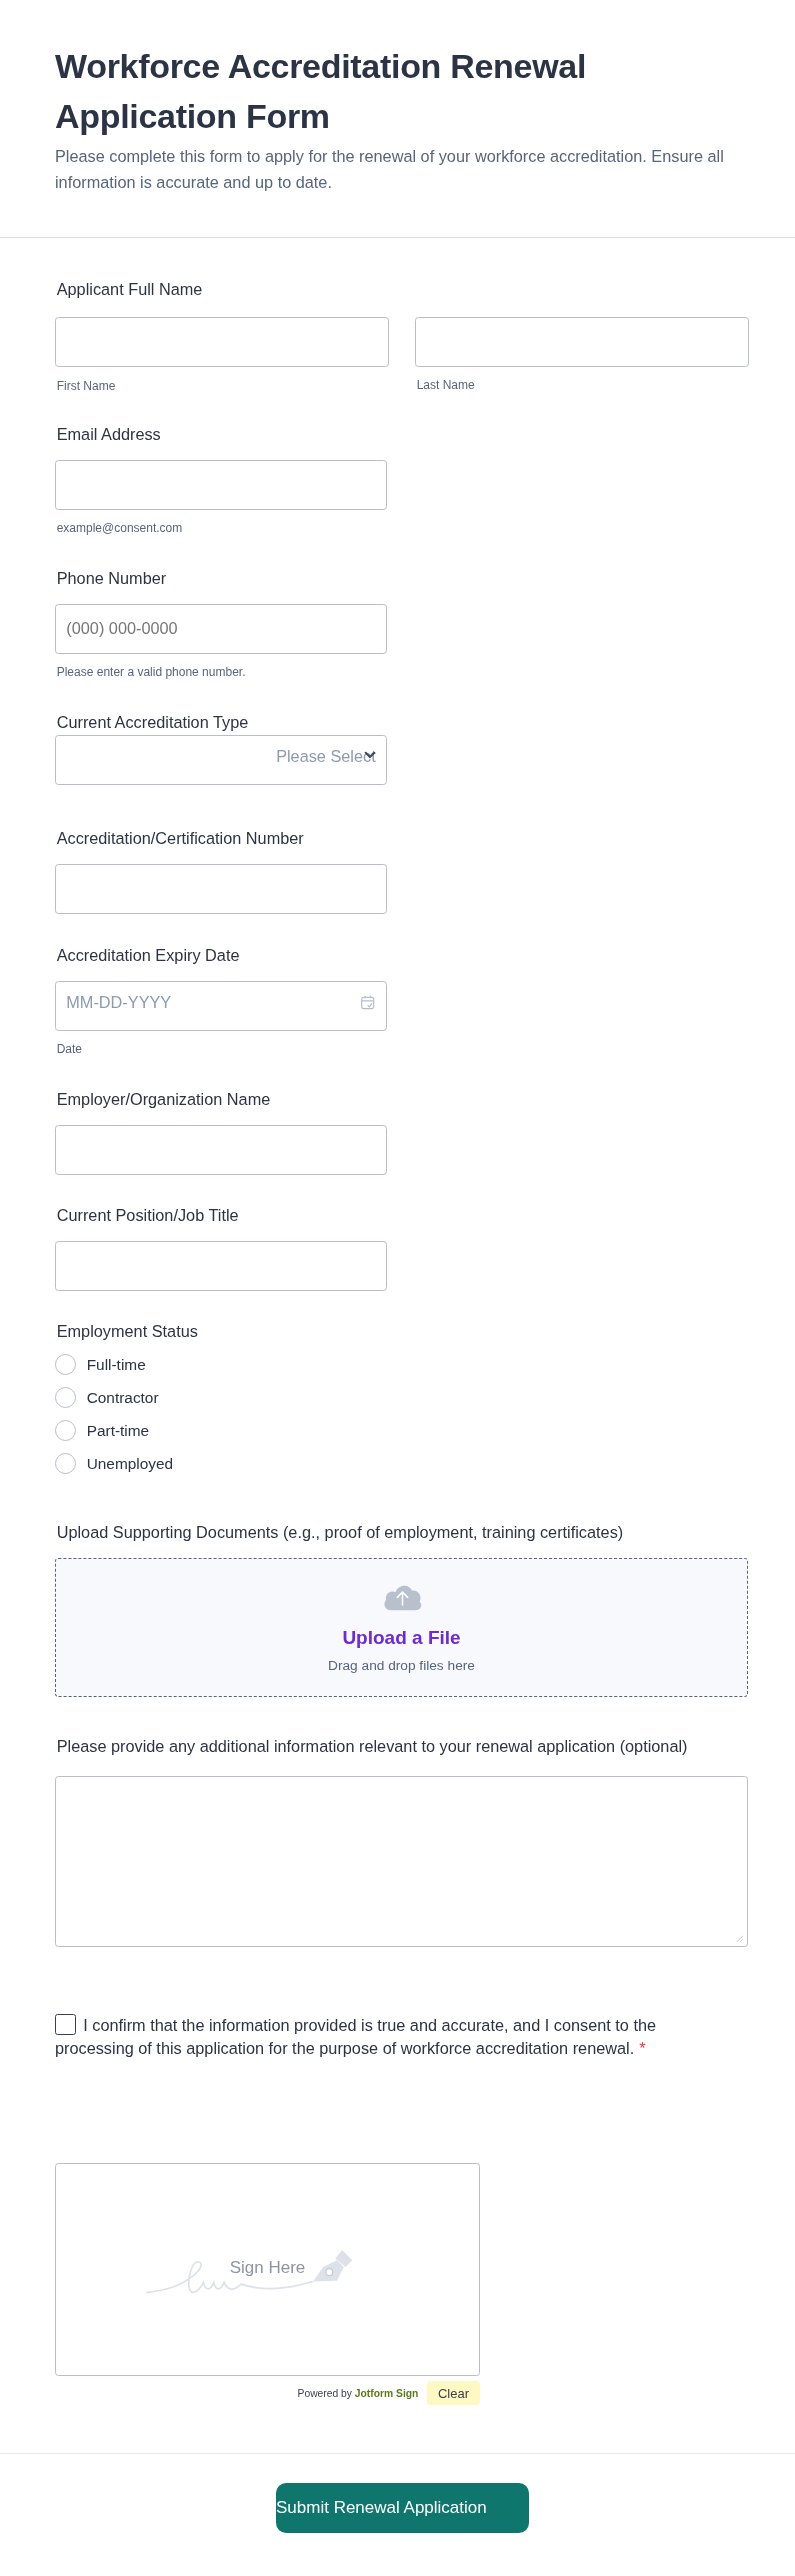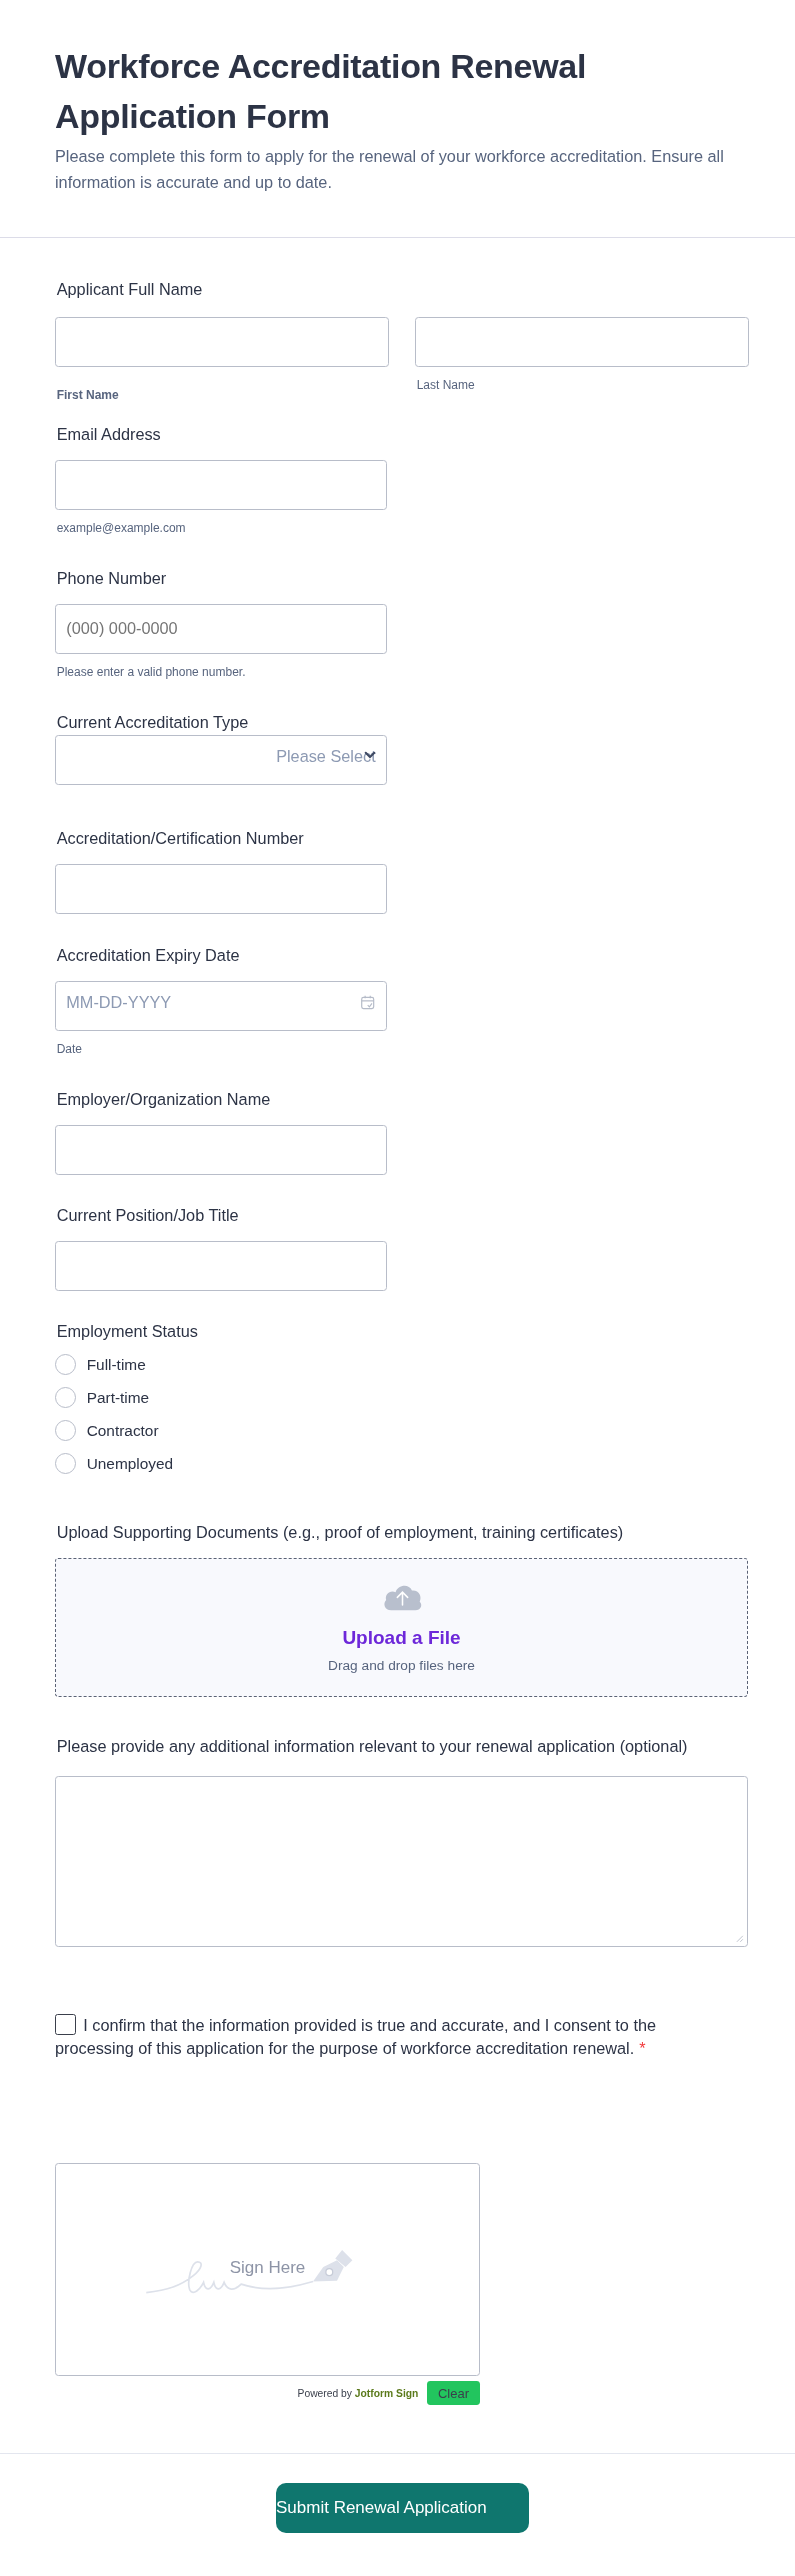--- a/index.html
+++ b/index.html
@@ -30,52 +30,52 @@
 
   .checkbox { display: inline-block; width: 21.4px; height: 21.4px; border: 1.7px solid #3a3f4b; border-radius: 2.6px; vertical-align: -4.3px; background: #fff; margin-right: 6.8px; }
   .consent { font-size: 16.3px; line-height: 23px; color: #2c3345; width: 633px; }
   .req { color: #f23a3c; margin-left: 5.1px; }
 
   .sig-box { width: 425px; height: 213px; border: 0.9px solid #b8bdc9; border-radius: 3.4px; background: #fff; position: relative; }
   .sig-text { position: absolute; top: 94px; left: 0; right: 0; text-align: center; font-size: 17px; color: #8d94a6; }
   .sig-foot { display: flex; justify-content: flex-end; align-items: center; width: 425px; margin-top: 5.1px; }
   .powered { font-size: 10.3px; color: #3a3f4b; margin-right: 8.6px; }
   .powered b { color: #5b7a1b; }
-  .clear-btn { background: #22c55e; color: #3a3f4b; font-size: 13px; border-radius: 3.4px; padding: 4.3px 11px; border: none; }
+  .clear-btn { background: #fef9c3; color: #3a3f4b; font-size: 13px; border-radius: 3.4px; padding: 4.3px 11px; border: none; }
 
   .footer-divider { position: absolute; left: 0; top: 2453px; width: 796px; height: 0.9px; background: #e3e6ef; }
   .submit { position: absolute; left: 276px; top: 2483px; width: 253px; height: 50px; background: #0f766e; color: #fff; font-size: 17px; border-radius: 10px; border: none; text-align: left; line-height: 50px; }
 </style>
 </head>
 <body>
 
 <div class="header">
   <h1 class="form-title">Workforce Accreditation Renewal Application Form</h1>
   <p class="form-desc">Please complete this form to apply for the renewal of your workforce accreditation. Ensure all information is accurate and up to date.</p>
 </div>
 <div class="header-divider"></div>
 
 <div class="field" style="top:279px; width:693px;">
   <div class="label">Applicant Full Name</div>
   <div style="display:flex; gap:26px; margin-top:17px;">
     <div style="width:334px;">
       <input class="input" style="width: 334px;" value="">
-      <div class="sublabel" style="margin-top:21px;font-weight:bold;">First Name</div>
+      <div class="sublabel" style="margin-top:12px;">First Name</div>
     </div>
     <div style="width:334px;">
       <input class="input" style="width: 334px;" value="">
       <div class="sublabel" style="margin-top:11px;">Last Name</div>
     </div>
   </div>
 </div>
 
 <div class="field" style="top:424px; width:332px;">
   <div class="label">Email Address</div>
   <input class="input" style="width: 332px; margin-top: 15.4px;" value="">
-  <div class="sublabel" style="margin-top:11px;">example@example.com</div>
+  <div class="sublabel" style="margin-top:11px;">example@consent.com</div>
 </div>
 
 <div class="field" style="top:568px; width:332px;">
   <div class="label">Phone Number</div>
   <input class="input" style="width: 332px; margin-top: 15.4px;" placeholder="(000) 000-0000">
   <div class="sublabel" style="margin-top:11px;">Please enter a valid phone number.</div>
 </div>
 
 <div class="field" style="top:712px; width:332px;">
   <div class="label">Current Accreditation Type</div>
@@ -119,25 +119,25 @@
 
 <div class="field" style="top:1321px; width:332px;">
   <div class="label">Employment Status</div>
   <div style="margin-top:6.8px;">
     <div class="radio-row">
       <span class="radio"></span>
       <span class="radio-label">Full-time</span>
     </div>
     <div class="radio-row">
       <span class="radio"></span>
-      <span class="radio-label">Part-time</span>
+      <span class="radio-label">Contractor</span>
     </div>
     <div class="radio-row">
       <span class="radio"></span>
-      <span class="radio-label">Contractor</span>
+      <span class="radio-label">Part-time</span>
     </div>
     <div class="radio-row">
       <span class="radio"></span>
       <span class="radio-label">Unemployed</span>
     </div>
   </div>
 </div>
 
 <div class="field" style="top:1522px; width:693px;">
   <div class="label">Upload Supporting Documents (e.g., proof of employment, training certificates)</div>

